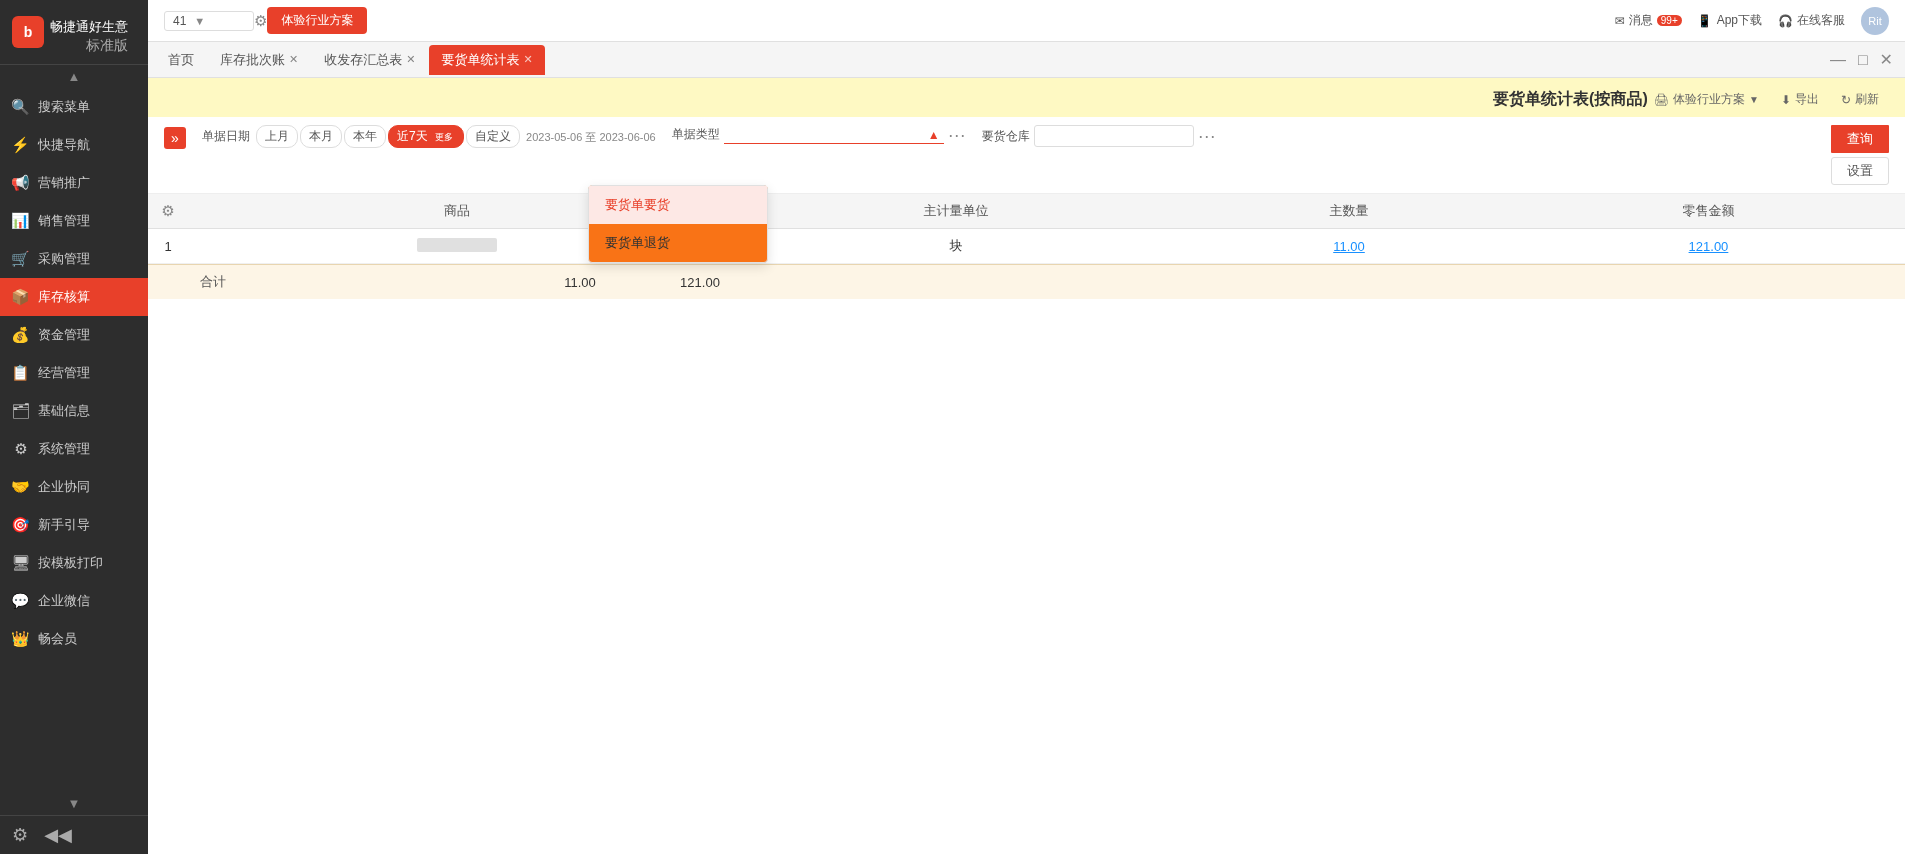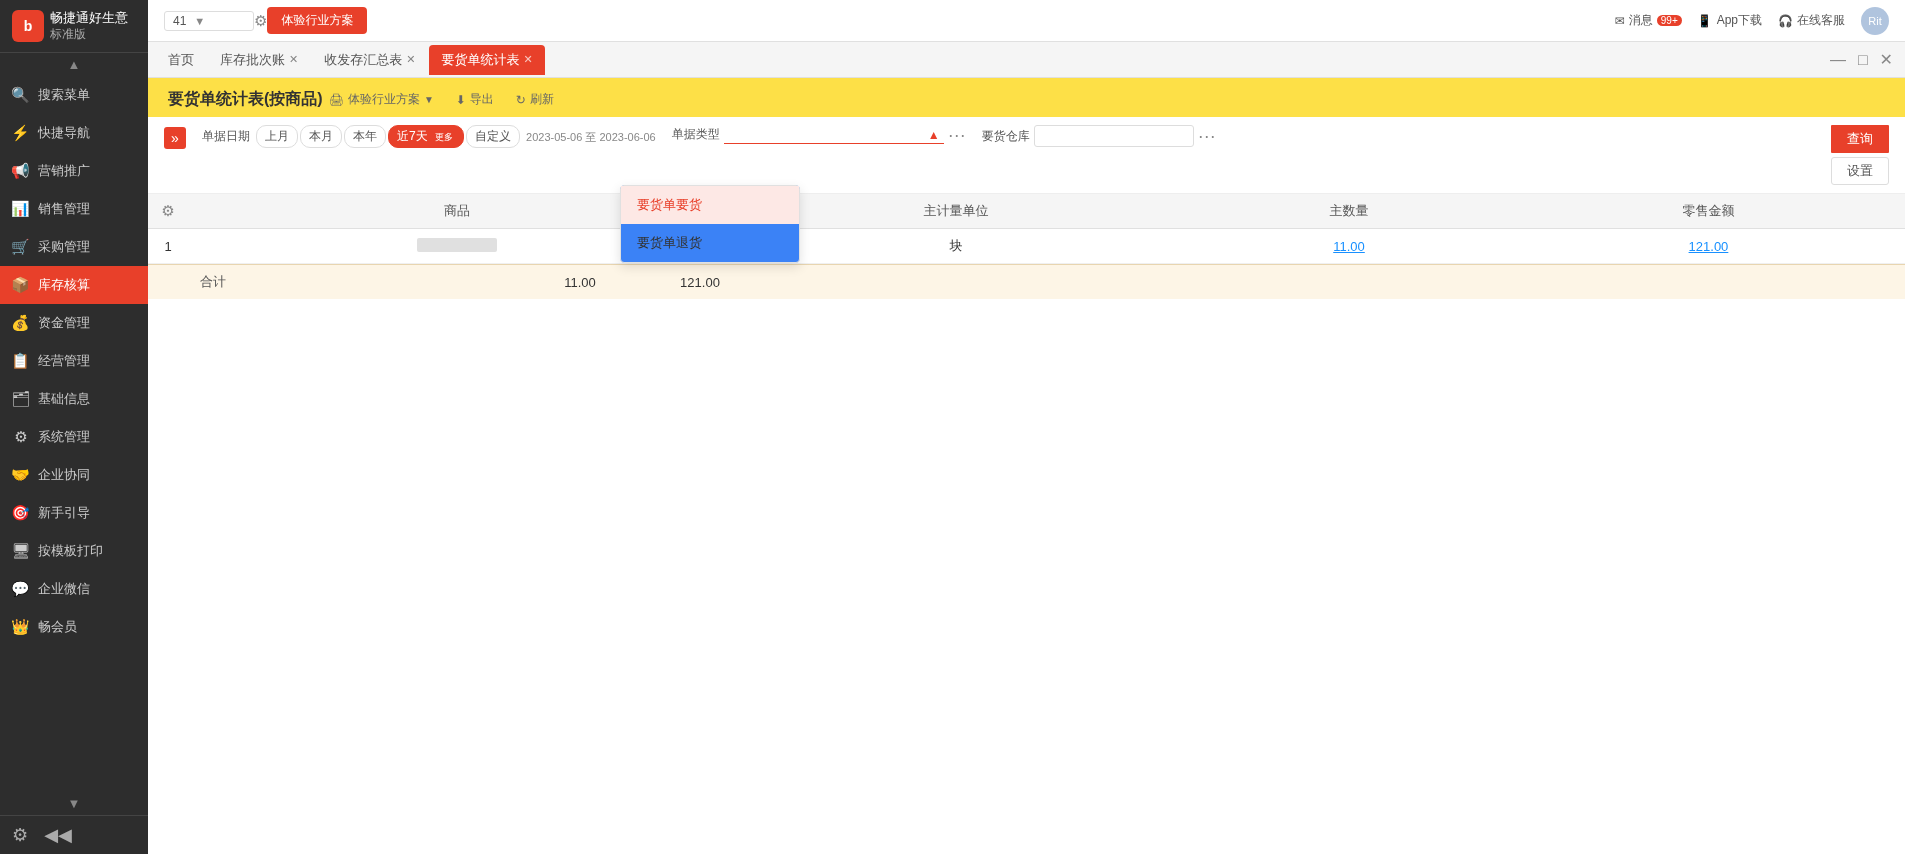--- a/index.html
+++ b/index.html
@@ -30,22 +30,22 @@
       background: #e8402a;
       border-radius: 6px;
       display: flex;
       align-items: center;
       justify-content: center;
       color: #fff;
       font-weight: bold;
       font-size: 14px;
     }
     .logo-text { line-height: 1.3; }
-    .logo-title { font-size: 13px; color: #fff; }
-    .logo-sub { font-size: 12px; color: #aaa; }
+    .logo-title { font-size: 13px; color: #fff; margin-top: 9px; }
+    .logo-sub { font-size: 14px; color: #aaa; text-align: right; }
 
     .sidebar-nav {
       flex: 1;
       overflow-y: auto;
     }
     .sidebar-nav::-webkit-scrollbar { width: 4px; }
     .sidebar-nav::-webkit-scrollbar-thumb { background: #555; }
 
     .nav-item {
       display: flex;
@@ -206,22 +206,22 @@
       overflow: auto;
       background: #fff;
       padding: 0;
     }
 
     
     .page-header {
       padding: 10px 20px 6px;
       display: flex;
       align-items: center;
-      justify-content: flex-start;
-      background: #fde047;
+      justify-content: flex-end;
+      background: #fef9c3;
     }
     .page-title {
       font-size: 16px;
       font-weight: bold;
       color: #333;
     }
     .page-actions {
       display: flex;
       align-items: center;
       gap: 10px;
@@ -335,22 +335,22 @@
       border-radius: 3px;
       padding: 3px 8px;
       font-size: 12px;
       width: 160px;
     }
 
     
     .dropdown-overlay {
       position: absolute;
       top: 68px;
-      left: 472px;
-      background: #3b82f6;
+      left: 440px;
+      background: #f97316;
       border: 1px solid #e0e0e0;
       border-radius: 4px;
       box-shadow: 0 4px 12px rgba(0,0,0,0.12);
       z-index: 100;
       min-width: 180px;
     }
     .dropdown-item {
       padding: 10px 16px;
       font-size: 13px;
       cursor: pointer;

